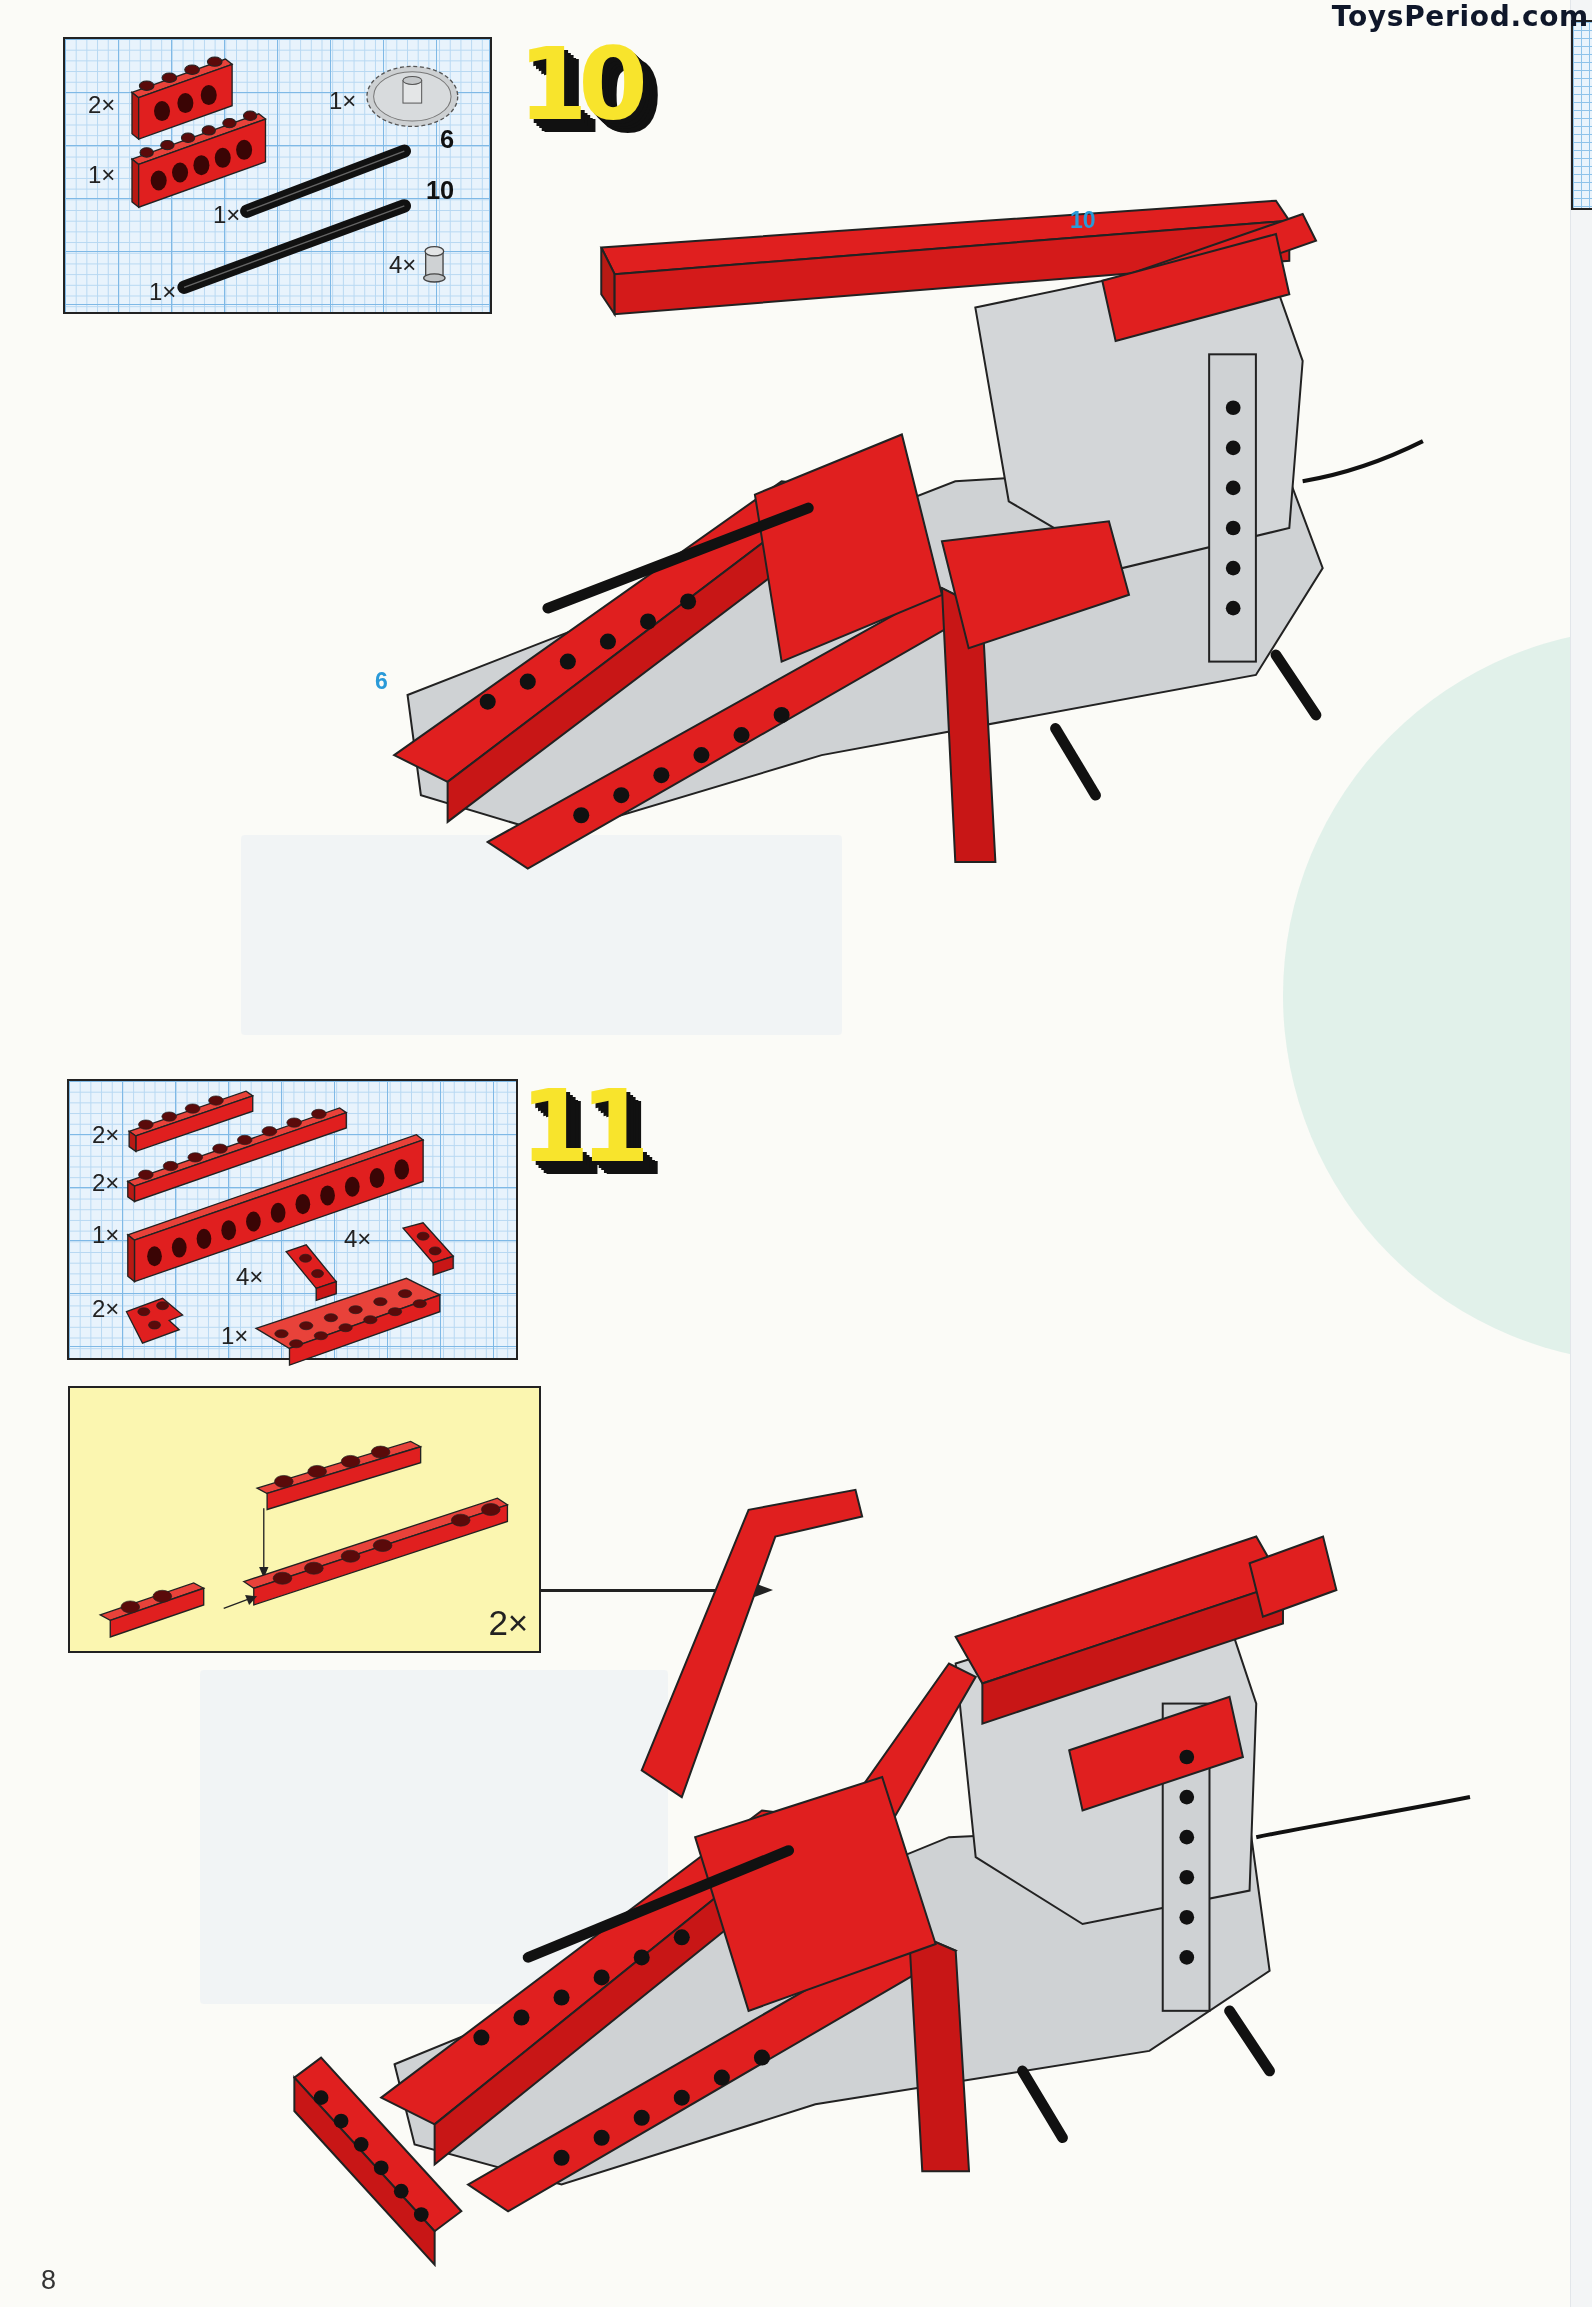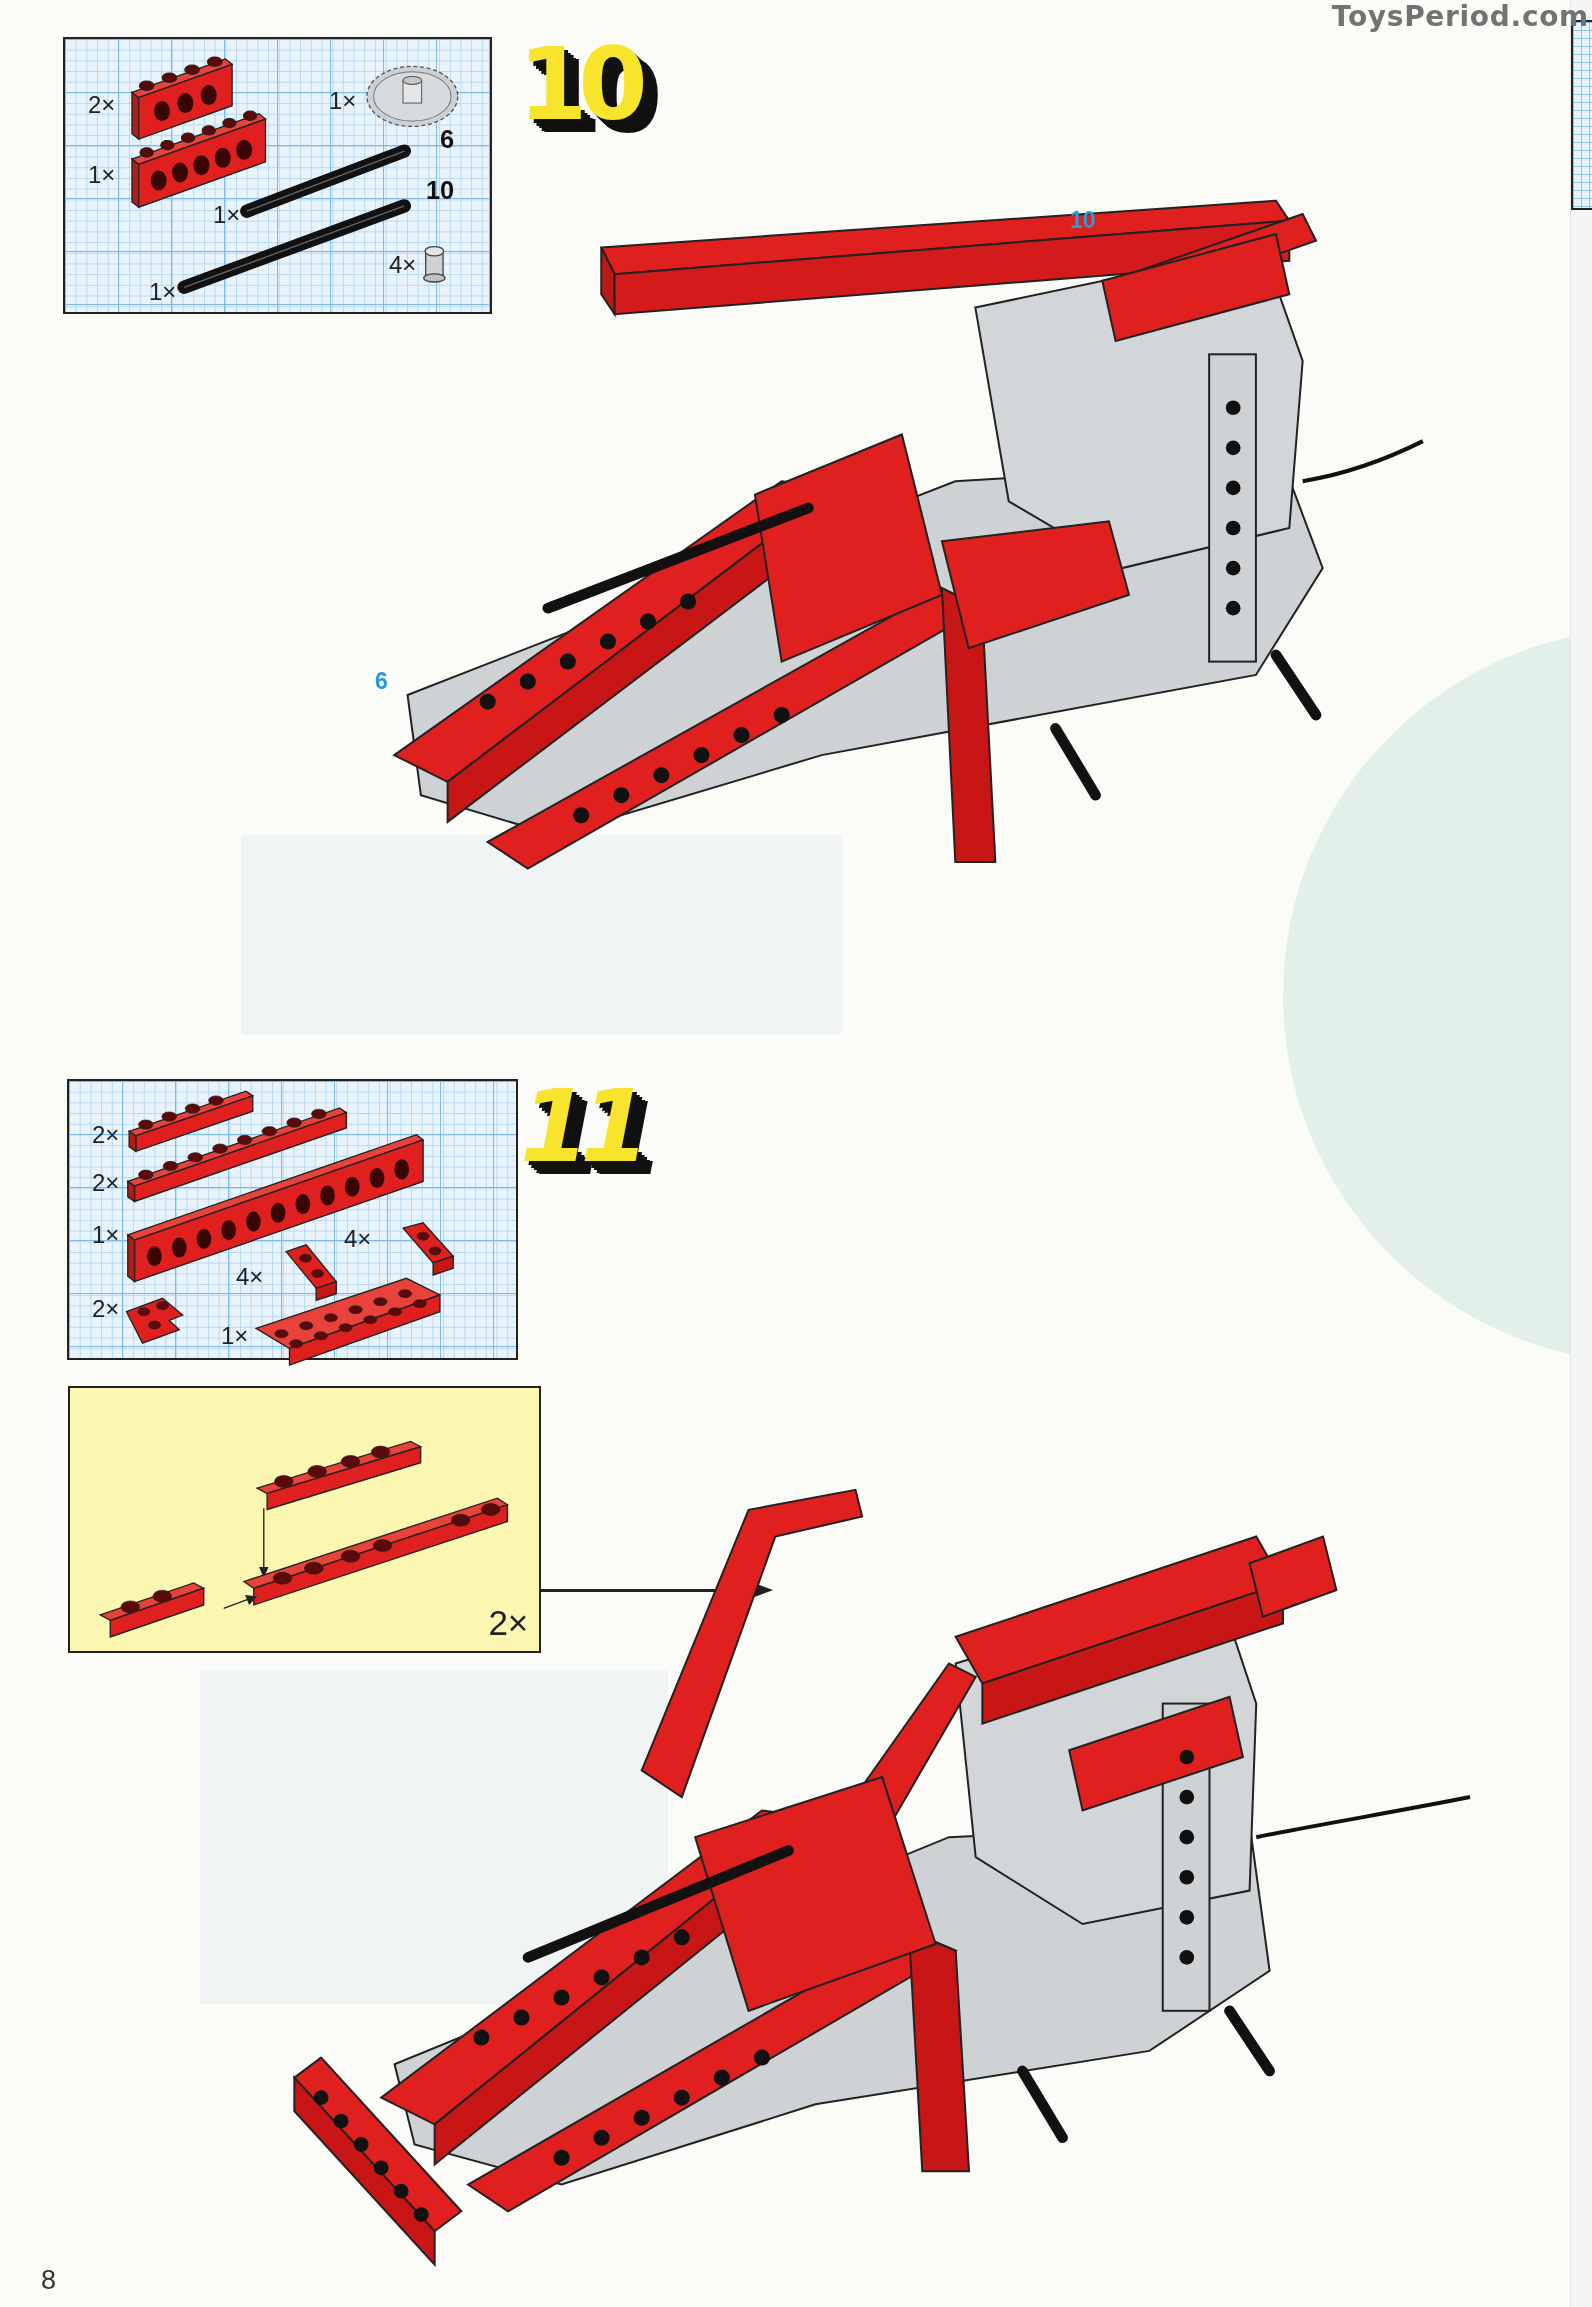--- a/index.html
+++ b/index.html
@@ -23,21 +23,21 @@
     position: absolute; left: 1571px; top: 20px; width: 21.4px; height: 190px;
     border: 2px solid #222; border-right: none;
     background-color: #eaf4fc;
     background-image:
       linear-gradient(#8ec3ea 0.7px, transparent 0.7px),
       linear-gradient(90deg, #8ec3ea 0.7px, transparent 0.7px);
     background-size: 8px 8px;
   }
   .watermark {
     position: absolute; right: 4px; top: 0; font-size: 28px; font-weight: bold;
-    color: #737373; letter-spacing: 0.7px;
+    color: #0f172a; letter-spacing: 0.7px;
     font-family: "DejaVu Sans", sans-serif;
   }
   .parts-box {
     position: absolute; border: 2.7px solid #222;
     background-color: #e8f3fc;
     background-image:
       linear-gradient(#7fb9e6 1.3px, transparent 1.3px),
       linear-gradient(90deg, #7fb9e6 1.3px, transparent 1.3px),
       linear-gradient(#b7d8f2 0.7px, transparent 0.7px),
       linear-gradient(90deg, #b7d8f2 0.7px, transparent 0.7px);
@@ -304,21 +304,21 @@
           <ellipse cx="377" cy="381" rx="10" ry="6"></ellipse>
           <ellipse cx="414" cy="369" rx="10" ry="6"></ellipse>
           <ellipse cx="451" cy="357" rx="10" ry="6"></ellipse>
           <ellipse cx="488" cy="345" rx="10" ry="6"></ellipse>
           <ellipse cx="525" cy="333" rx="10" ry="6"></ellipse>
         </g>
     </g>
   </svg>
 </div>
 
-<div class="step-num" style="left:520px;top:1077px;font-style:italic;">11</div>
+<div class="step-num" style="left:520px;top:1077px;">11</div>
 
 <div class="sub-box">
   <svg width="473" height="267" style="left:0;top:0;" viewBox="0 0 708 400">
     <g>
       <polygon points="280,150 510,80 525,88 295,158" fill="#e8423a" stroke="#222" stroke-width="2"></polygon>
       <polygon points="295,158 525,88 525,112 295,182" fill="#e01f1f" stroke="#222" stroke-width="2"></polygon>
       <g fill="#5a0a0a" stroke="#222">
           <ellipse cx="320" cy="140" rx="14" ry="9"></ellipse>
           <ellipse cx="370" cy="125" rx="14" ry="9"></ellipse>
           <ellipse cx="420" cy="110" rx="14" ry="9"></ellipse>

